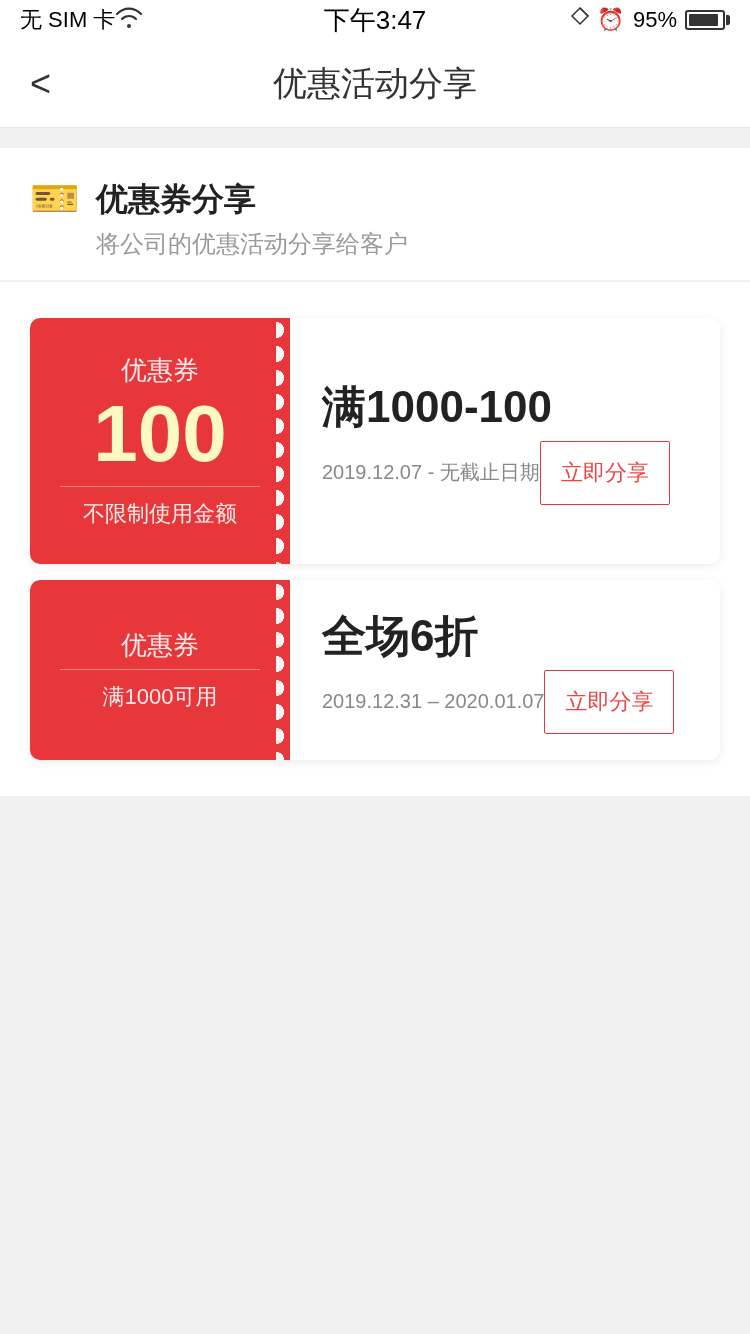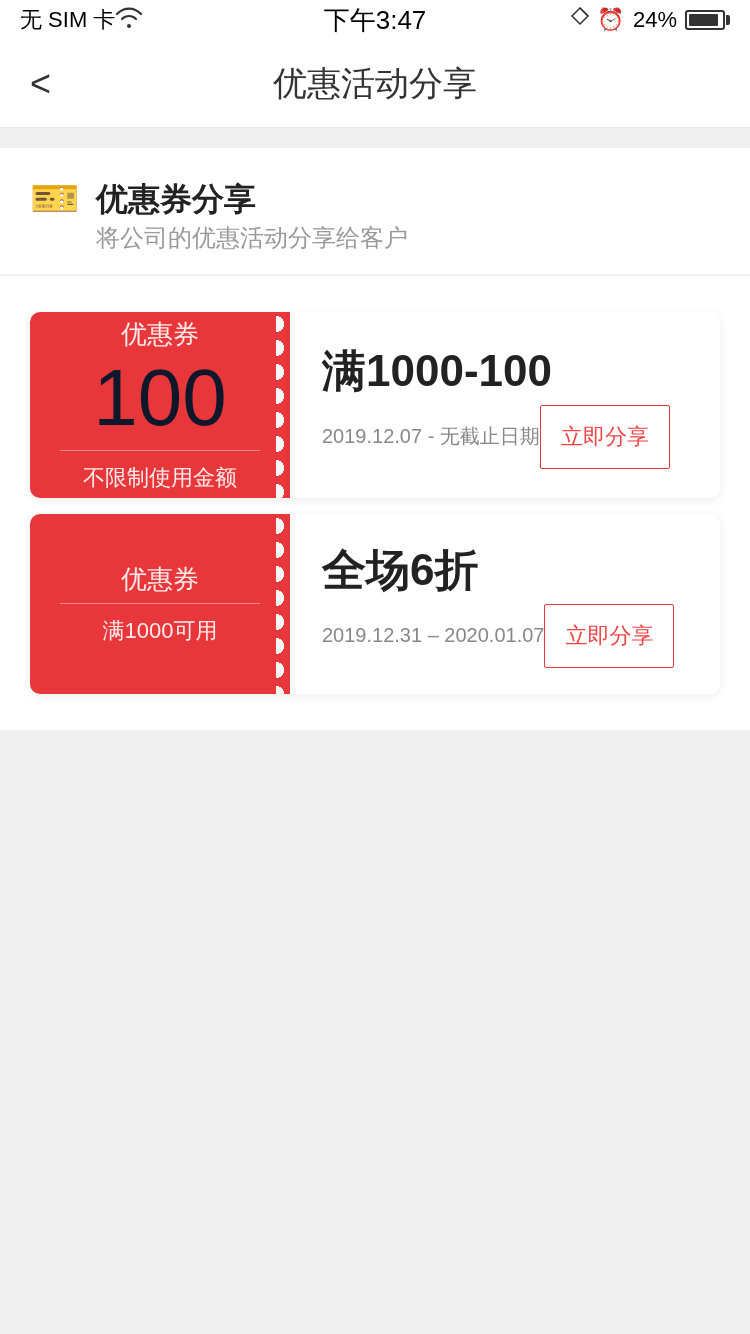--- a/index.html
+++ b/index.html
@@ -106,20 +106,21 @@
     .section-icon {
       width: 50px;
       height: 50px;
       font-size: 40px;
       line-height: 1;
       flex-shrink: 0;
     }
     .section-text-group {
       display: flex;
       flex-direction: column;
+      gap: 6px;
     }
     .section-title {
       font-size: 32px;
       font-weight: 600;
       color: #222;
     }
     .section-subtitle {
       font-size: 24px;
       color: #999;
     }
@@ -144,21 +145,21 @@
 
     
     .coupon-left {
       background: #e8373b;
       width: 260px;
       flex-shrink: 0;
       display: flex;
       flex-direction: column;
       align-items: center;
       justify-content: center;
-      padding: 5px 15px;
+      padding: 35px 15px;
       position: relative;
     }
     
     .coupon-left::after {
       content: '';
       position: absolute;
       right: -14px;
       top: 0;
       bottom: 0;
       width: 28px;
@@ -168,22 +169,22 @@
       z-index: 2;
     }
 
     .coupon-left-top {
       font-size: 26px;
       color: rgba(255,255,255,0.9);
       margin-bottom: 6px;
     }
     .coupon-amount {
       font-size: 80px;
-      font-weight: 400;
-      color: #0f172a;
+      font-weight: 700;
+      color: #fef9c3;
       line-height: 1;
       margin-bottom: 12px;
     }
     .coupon-divider {
       width: 200px;
       height: 1px;
       background: rgba(255,255,255,0.4);
       margin-bottom: 12px;
     }
     .coupon-condition {
@@ -250,21 +251,21 @@
   </div>
   <div class="status-center">下午3:47</div>
   <div class="status-right">
     <span>
       <svg width="20" height="22" viewBox="0 0 20 22" fill="none">
         <path d="M10 2L18 10L10 18L2 10L10 2Z" stroke="#333" stroke-width="1.5" fill="none"></path>
         <path d="M10 2L18 10" stroke="#333" stroke-width="1.5"></path>
       </svg>
     </span>
     <span>⏰</span>
-    <span>24%</span>
+    <span>95%</span>
     <span class="battery-icon">
       <span class="battery-body">
           <span class="battery-fill"></span>
         </span>
         <span class="battery-tip"></span>
     </span>
   </div>
 </div>
 
 <div class="nav-bar">

